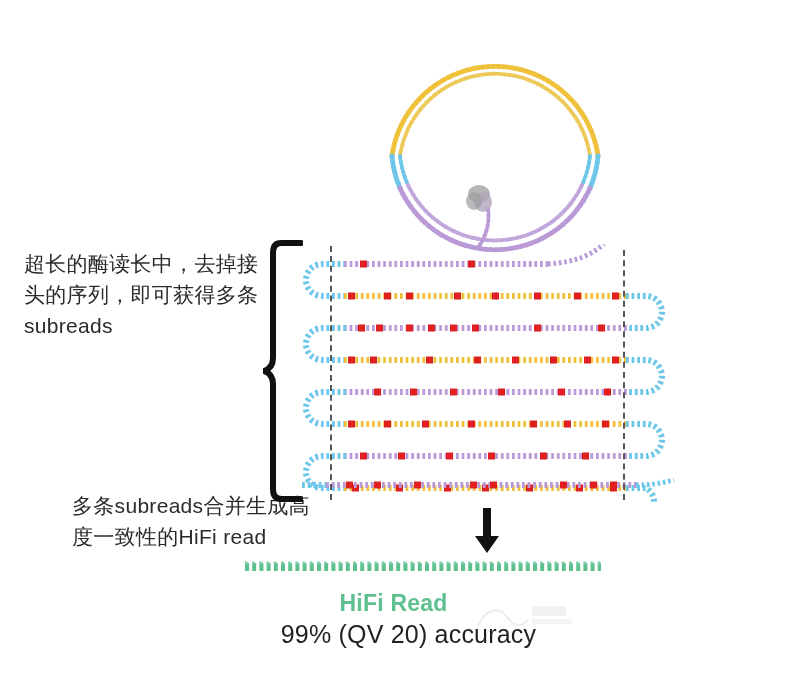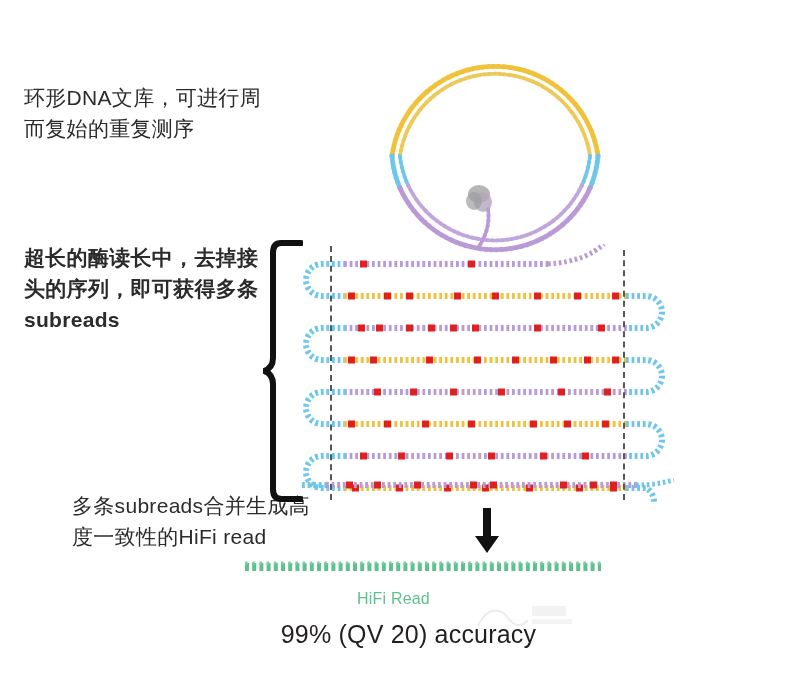--- a/index.html
+++ b/index.html
@@ -17,21 +17,21 @@
   .caption{
     position:absolute;
     font-size:21px;
     line-height:31px;
     letter-spacing:0.3px;
     color:#2b2b2b;
     white-space:pre-line;
     font-weight:400;
   }
   #cap1{left:24px;top:82px;width:240px;}
-  #cap2{left:24px;top:242px;width:250px;font-weight:bold;}
+  #cap2{left:24px;top:248px;width:250px;}
   #cap3{left:24px;top:490px;width:250px;margin-left:48px;}
 
   
   .circle-wrap{position:absolute;left:350px;top:4px;width:290px;height:250px;}
 
   
   .serp{position:absolute;left:286px;top:244px;width:400px;height:264px;}
 
   
   .cutline{
@@ -47,21 +47,21 @@
   
   .arrow{position:absolute;left:473px;top:508px;width:28px;height:46px;}
 
   
   .hifi-line{position:absolute;left:243px;top:560px;width:360px;height:14px;}
 
   
   .hifi-label{
     position:absolute;left:0;top:590px;width:787px;
     text-align:center;
-    font-size:16px;font-weight:400;
+    font-size:23px;font-weight:700;
     color:#5fc08f;
     letter-spacing:0.2px;
   }
   .accuracy-label{
     position:absolute;left:0;top:620px;width:787px;
     text-align:center;
     font-size:25px;font-weight:400;
     color:#231f20;
     letter-spacing:0.2px;
     margin-left:15px;
@@ -70,21 +70,20 @@
     position:absolute;left:470px;top:600px;width:110px;height:34px;
     opacity:.16;
     pointer-events:none;
   }
 </style>
 </head>
 <body>
 
 <div class="stage">
 
-  <div class="caption" id="cap1">环形DNA文库，可进行周而复始的重复测序</div>
 
   <div class="caption" id="cap2">超长的酶读长中，去掉接头的序列，即可获得多条subreads</div>
 
   <div class="caption" id="cap3">多条subreads合并生成高度一致性的HiFi read</div>
 
   <div class="circle-wrap">
     <svg width="290" height="250" viewBox="0 0 290 250">
       <defs>
         
       </defs>

